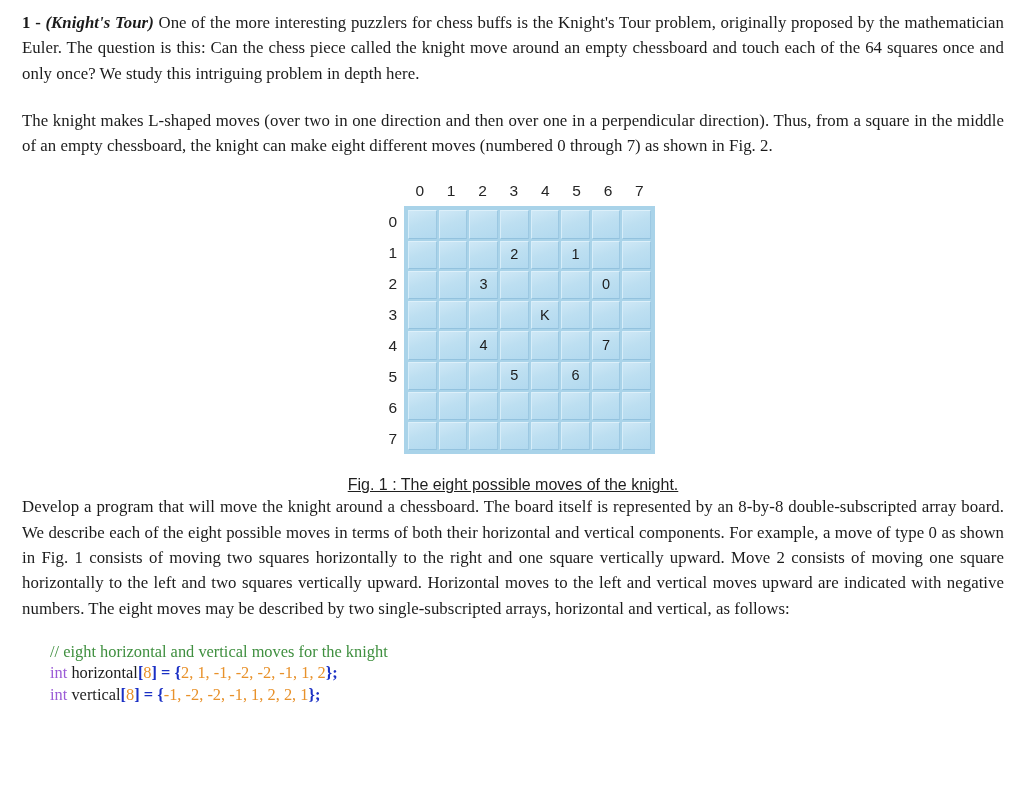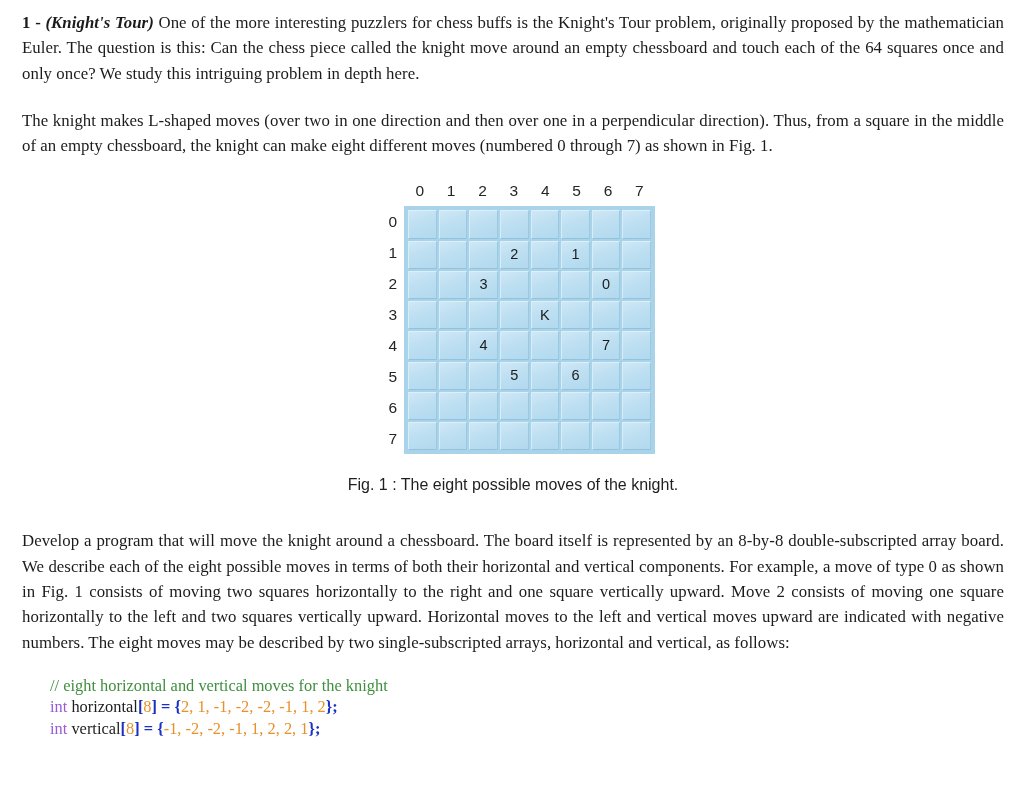--- a/index.html
+++ b/index.html
@@ -137,25 +137,25 @@
     top: -0.5px;
   }
 
   
   .caption {
     margin-top: 18px;
     font-family: "Liberation Sans", sans-serif;
     font-size: 16px;
     color: #1f1f1f;
     text-align: center;
+    text-decoration: underline;
   }
 
   
   .para.third {
-    margin-top: 34px;
   }
 
   
   .code {
     margin-top: 20px;
     margin-left: 28px;
     font-family: Liberation Serif, serif;
     font-size: 16.4px;
     line-height: 21.5px;
     white-space: pre;
@@ -166,21 +166,21 @@
   .c-punct   { color: #1a2fc4; font-weight: bold; }
   .c-num     { color: #e8912a; }
 </style>
 </head>
 <body>
 
 <div class="page">
 
   <p class="para first"><span class="lead-num">1 - </span><span class="lead-title">(Knight's Tour)</span><span> One of the more interesting puzzlers for chess buffs is the Knight's Tour problem, originally proposed by the mathematician Euler. The question is this: Can the chess piece called the knight move around an empty chessboard and touch each of the 64 squares once and only once? We study this intriguing problem in depth here.</span></p>
 
-  <p class="para second">The knight makes L-shaped moves (over two in one direction and then over one in a perpendicular direction). Thus, from a square in the middle of an empty chessboard, the knight can make eight different moves (numbered 0 through 7) as shown in Fig. 1.</p>
+  <p class="para second">The knight makes L-shaped moves (over two in one direction and then over one in a perpendicular direction). Thus, from a square in the middle of an empty chessboard, the knight can make eight different moves (numbered 0 through 7) as shown in Fig. 2.</p>
 
   <div class="figure-wrap">
 
     <div class="board-block">
 
       <div class="col-labels">
         <span>0</span>
         <span>1</span>
         <span>2</span>
         <span>3</span>

